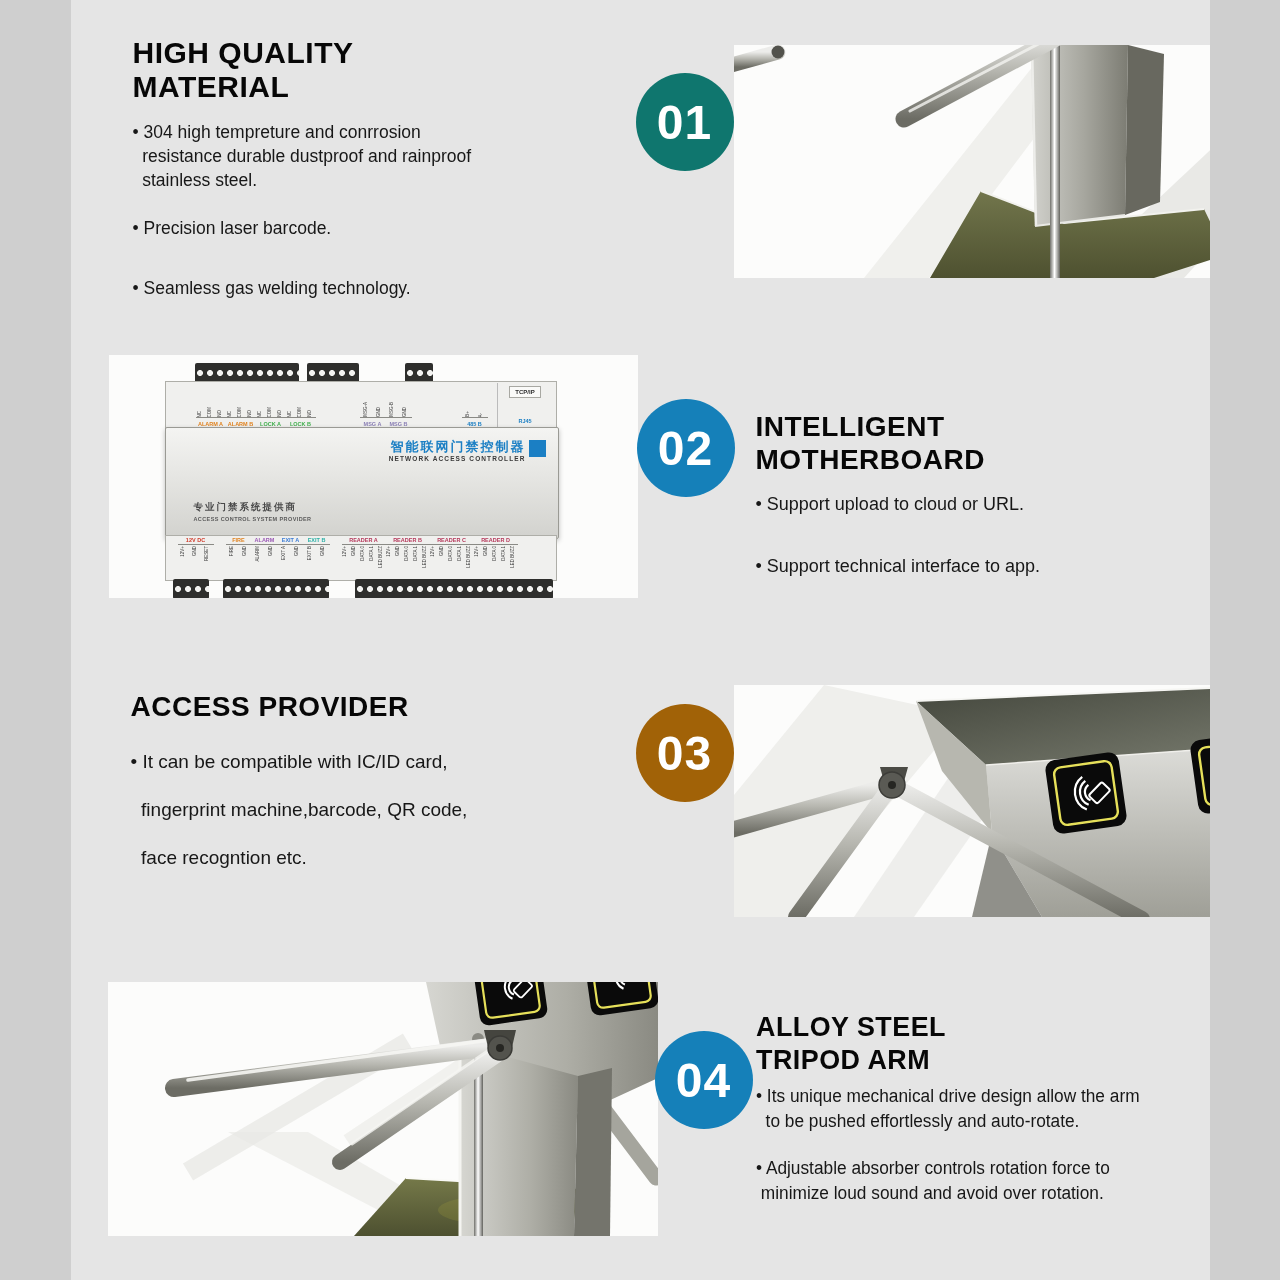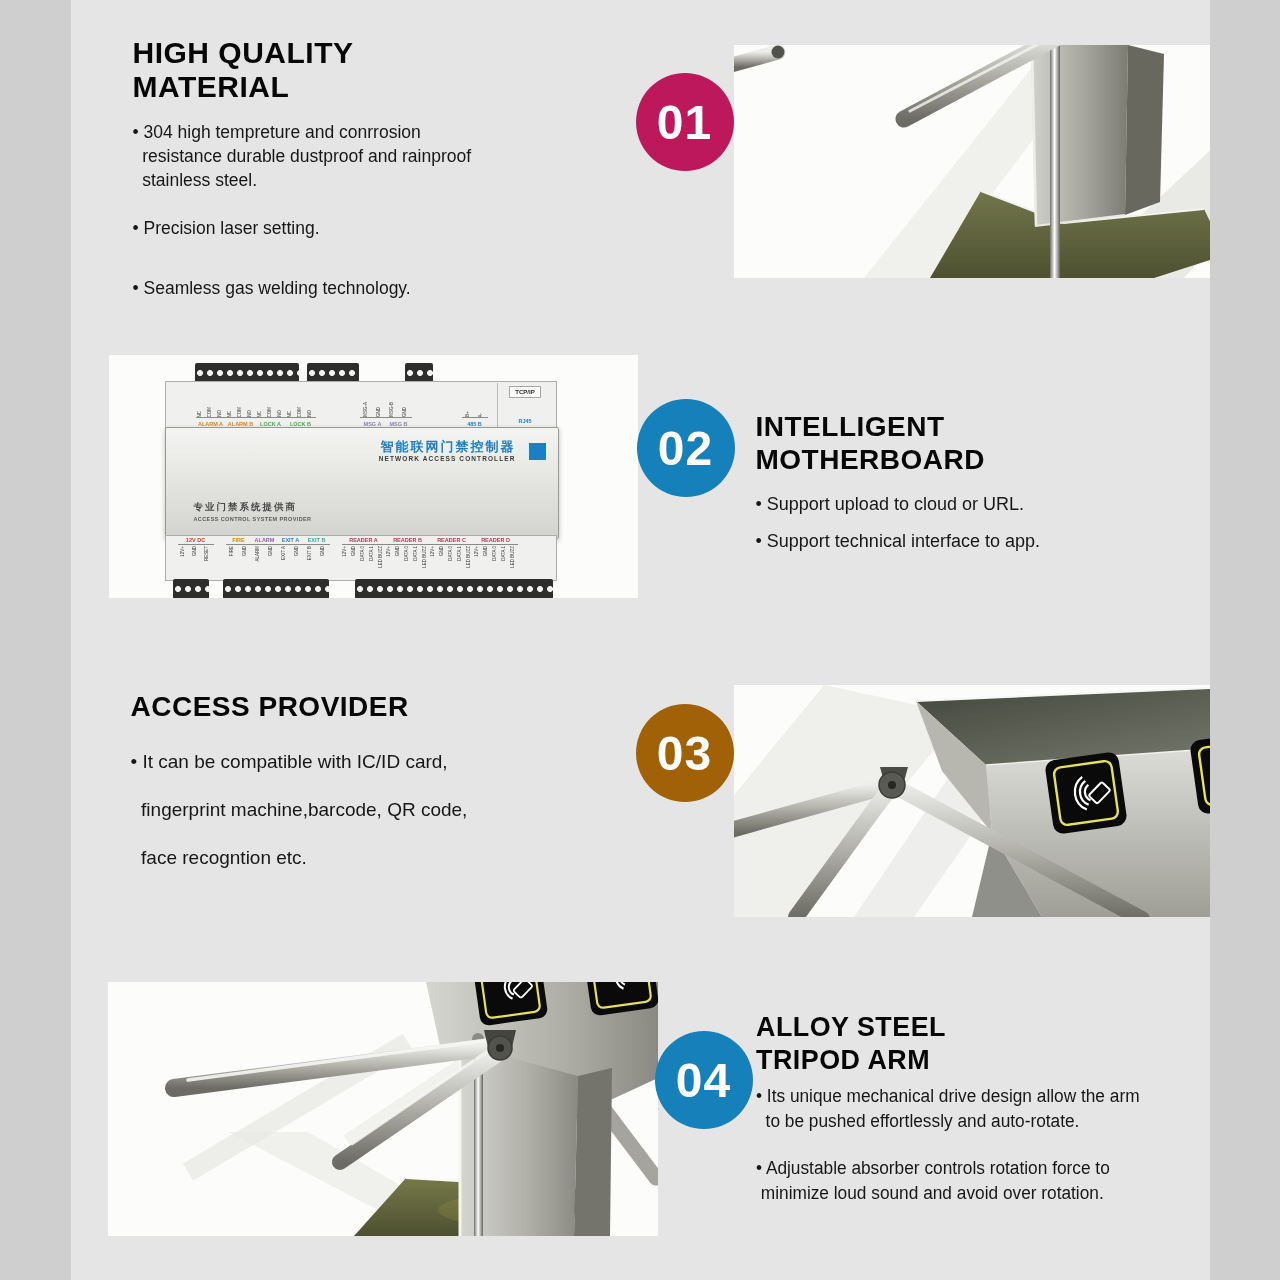--- a/index.html
+++ b/index.html
@@ -9,21 +9,21 @@
   .tblock{position:absolute;z-index:2;color:#0c0c0c}
   .hd{font-weight:bold;font-size:30px;line-height:34px;letter-spacing:.5px;color:#070707;white-space:pre-wrap}
   .bullet{white-space:pre-wrap;color:#171717}
   #t1{left:62px;top:36px;width:470px}
   #t1 .hd{font-size:30px}
   #t1 .bullet{font-size:17.5px;line-height:24px}
   #t1 .b1{margin-top:16px} #t1 .b2{margin-top:24px} #t1 .b3{margin-top:36px}
   #t2{left:685px;top:410px;width:480px}
   #t2 .hd{font-size:28px;line-height:33px}
   #t2 .bullet{font-size:18px;line-height:25px}
-  #t2 .b1{margin-top:8px} #t2 .b2{margin-top:16px} #t2 .b3{margin-top:12px}
+  #t2 .b1{margin-top:8px} #t2 .b2{margin-top:16px} #t2 .b3{margin-top:37px}
   #t3{left:60px;top:690px;width:500px}
   #t3 .hd{font-size:28px;line-height:33px}
   #t3 .bullet{font-size:19px;line-height:48px}
   #t3 .b1{margin-top:15px}
   #t4{left:685px;top:1010px;width:540px;transform:scaleX(.96);transform-origin:left top}
   #t4 .hd{font-size:28px;line-height:33px}
   #t4 .bullet{font-size:18px;line-height:25px}
   #t4 .b1{margin-top:8px} #t4 .b2{margin-top:22px}
   
   .num{position:absolute;z-index:3;width:98px;height:98px;border-radius:50%;
@@ -59,44 +59,44 @@
   .strip-b .pins{border-top:1px solid #8a8a85;padding-top:1px}
   .pin{writing-mode:vertical-rl;transform:rotate(180deg);font-size:4.5px;line-height:1.1;color:#3c3c3c;white-space:nowrap}
   .glabel{font-size:5.5px;font-weight:bold;text-align:center;white-space:nowrap;letter-spacing:0;padding:1px 0}
   .tcp-box{position:absolute;right:4px;top:20px;width:56px;height:44px;border-left:1px solid #bbb;
            display:flex;flex-direction:column;justify-content:space-between;align-items:center;padding:3px 0;box-sizing:border-box}
   .tcp{font-size:6px;font-weight:bold;color:#2b2b2b;border:1px solid #a8a8a2;background:#fafaf8;padding:2px 5px}
   .rj45{font-size:5.5px;font-weight:bold}
   .dots{position:absolute;height:20px;background-color:#2e2e2c;border-radius:2px;
         background-image:radial-gradient(circle at 5px 50%,#f2f2f0 0 2.7px,#2e2e2c 3.2px);
         background-size:10px 100%}
-  .brand{position:absolute;right:12px;top:12px;display:flex;align-items:center;gap:13px}
+  .brand{position:absolute;right:12px;top:12px;display:flex;gap:3px}
   .brand-txt{text-align:right}
   .brand-cn{font-size:13px;font-weight:bold;letter-spacing:2px;line-height:13px}
   .brand-en{font-size:6.5px;font-weight:bold;color:#3a3a3a;letter-spacing:1.1px;margin-top:2px}
   .brand-sq{width:17px;height:17px}
   .provider{position:absolute;left:28px;bottom:16px}
   .prov-cn{font-size:9.5px;font-weight:bold;color:#4a4a4a;letter-spacing:2px}
   .prov-en{font-size:5.5px;font-weight:bold;color:#5a5a5a;letter-spacing:.4px;margin-top:2px}
 </style>
 </head>
 <body>
 
 <div class="page" style="background: rgb(229, 229, 229);">
 
   <div class="tblock" id="t1">
     <div class="hd">HIGH QUALITY
 MATERIAL</div>
     <div class="bullet b1">• 304 high tempreture and conrrosion
   resistance durable dustproof and rainproof
   stainless steel.</div>
-    <div class="bullet b2">• Precision laser setting.</div>
+    <div class="bullet b2">• Precision laser barcode.</div>
     <div class="bullet b3">• Seamless gas welding technology.</div>
   </div>
-  <div class="num" id="c1" style="background: #be185d;">01</div>
+  <div class="num" id="c1" style="background: #0f766e;">01</div>
 
   <figure class="photo" id="p1" style="margin:0">
     <svg width="560" height="233" viewBox="0 0 560 233">
       <defs>
         <linearGradient id="g1m" x1="0" y1="0" x2="0" y2="1">
           <stop offset="0" stop-color="#ececea"></stop>
             <stop offset=".45" stop-color="#b6b6af"></stop>
             <stop offset="1" stop-color="#6c6c64"></stop>
         </linearGradient>
         <linearGradient id="g1col" x1="0" y1="0" x2="1" y2="0">

